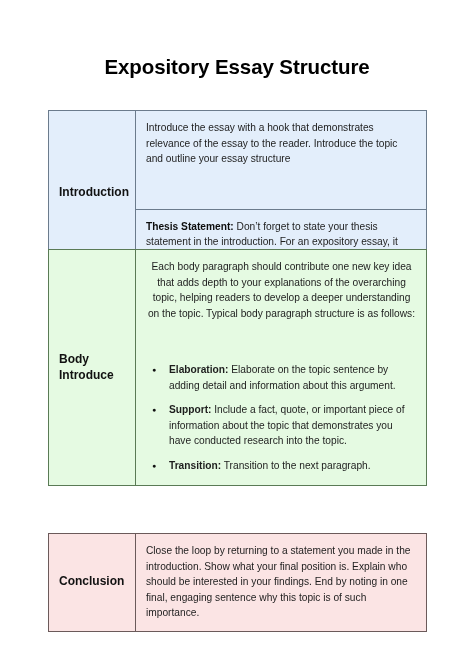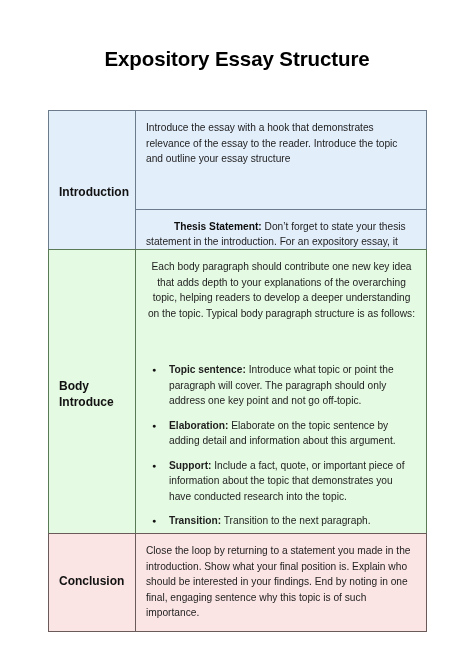--- a/index.html
+++ b/index.html
@@ -20,21 +20,21 @@
     position: relative;
     width: 474px;
     height: 670px;
     background: #ffffff;
     padding: 0;
   }
 
   .doc-title {
     position: absolute;
     left: 0;
-    top: 47px;
+    top: 55px;
     width: 474px;
     text-align: center;
     font-size: 20.5px;
     font-weight: bold;
     letter-spacing: -0.1px;
     color: #000000;
   }
 
   .section {
     position: absolute;
@@ -92,21 +92,20 @@
     color: #1d1d1d;
   }
 
   .intro .para-block + .para-block {
     border-top: 1px solid #6b7b8c;
   }
 
   .para-block b {
     font-weight: bold;
     color: #0d0d0d;
-    margin-left: 28px;
   }
 
   .bullets {
     margin: 9px 0 2px 0;
     padding: 0 0 0 24px;
     list-style: none;
   }
   .bullets li {
     position: relative;
     margin: 0 0 9px 0;
@@ -148,21 +147,20 @@
     </div>
   </div>
 
   <div class="section body-paras">
     <div class="label-cell">Body Introduce</div>
     <div class="content-cell">
       <div class="para-block">
         <span>Each body paragraph should contribute one new key idea that adds depth to your explanations of the overarching topic, helping readers to develop a deeper understanding on the topic. Typical body paragraph structure is as follows:</span>
       </div>
       <ul class="bullets">
-        <li><b>Topic sentence:</b><span> Introduce what topic or point the paragraph will cover. The paragraph should only address one key point and not go off-topic.</span></li>
         <li><b>Elaboration:</b><span> Elaborate on the topic sentence by adding detail and information about this argument.</span></li>
         <li><b>Support:</b><span> Include a fact, quote, or important piece of information about the topic that demonstrates you have conducted research into the topic.</span></li>
         <li><b>Transition:</b><span> Transition to the next paragraph.</span></li>
       </ul>
     </div>
   </div>
 
   <div class="section conclusion">
     <div class="label-cell">Conclusion</div>
     <div class="content-cell">

